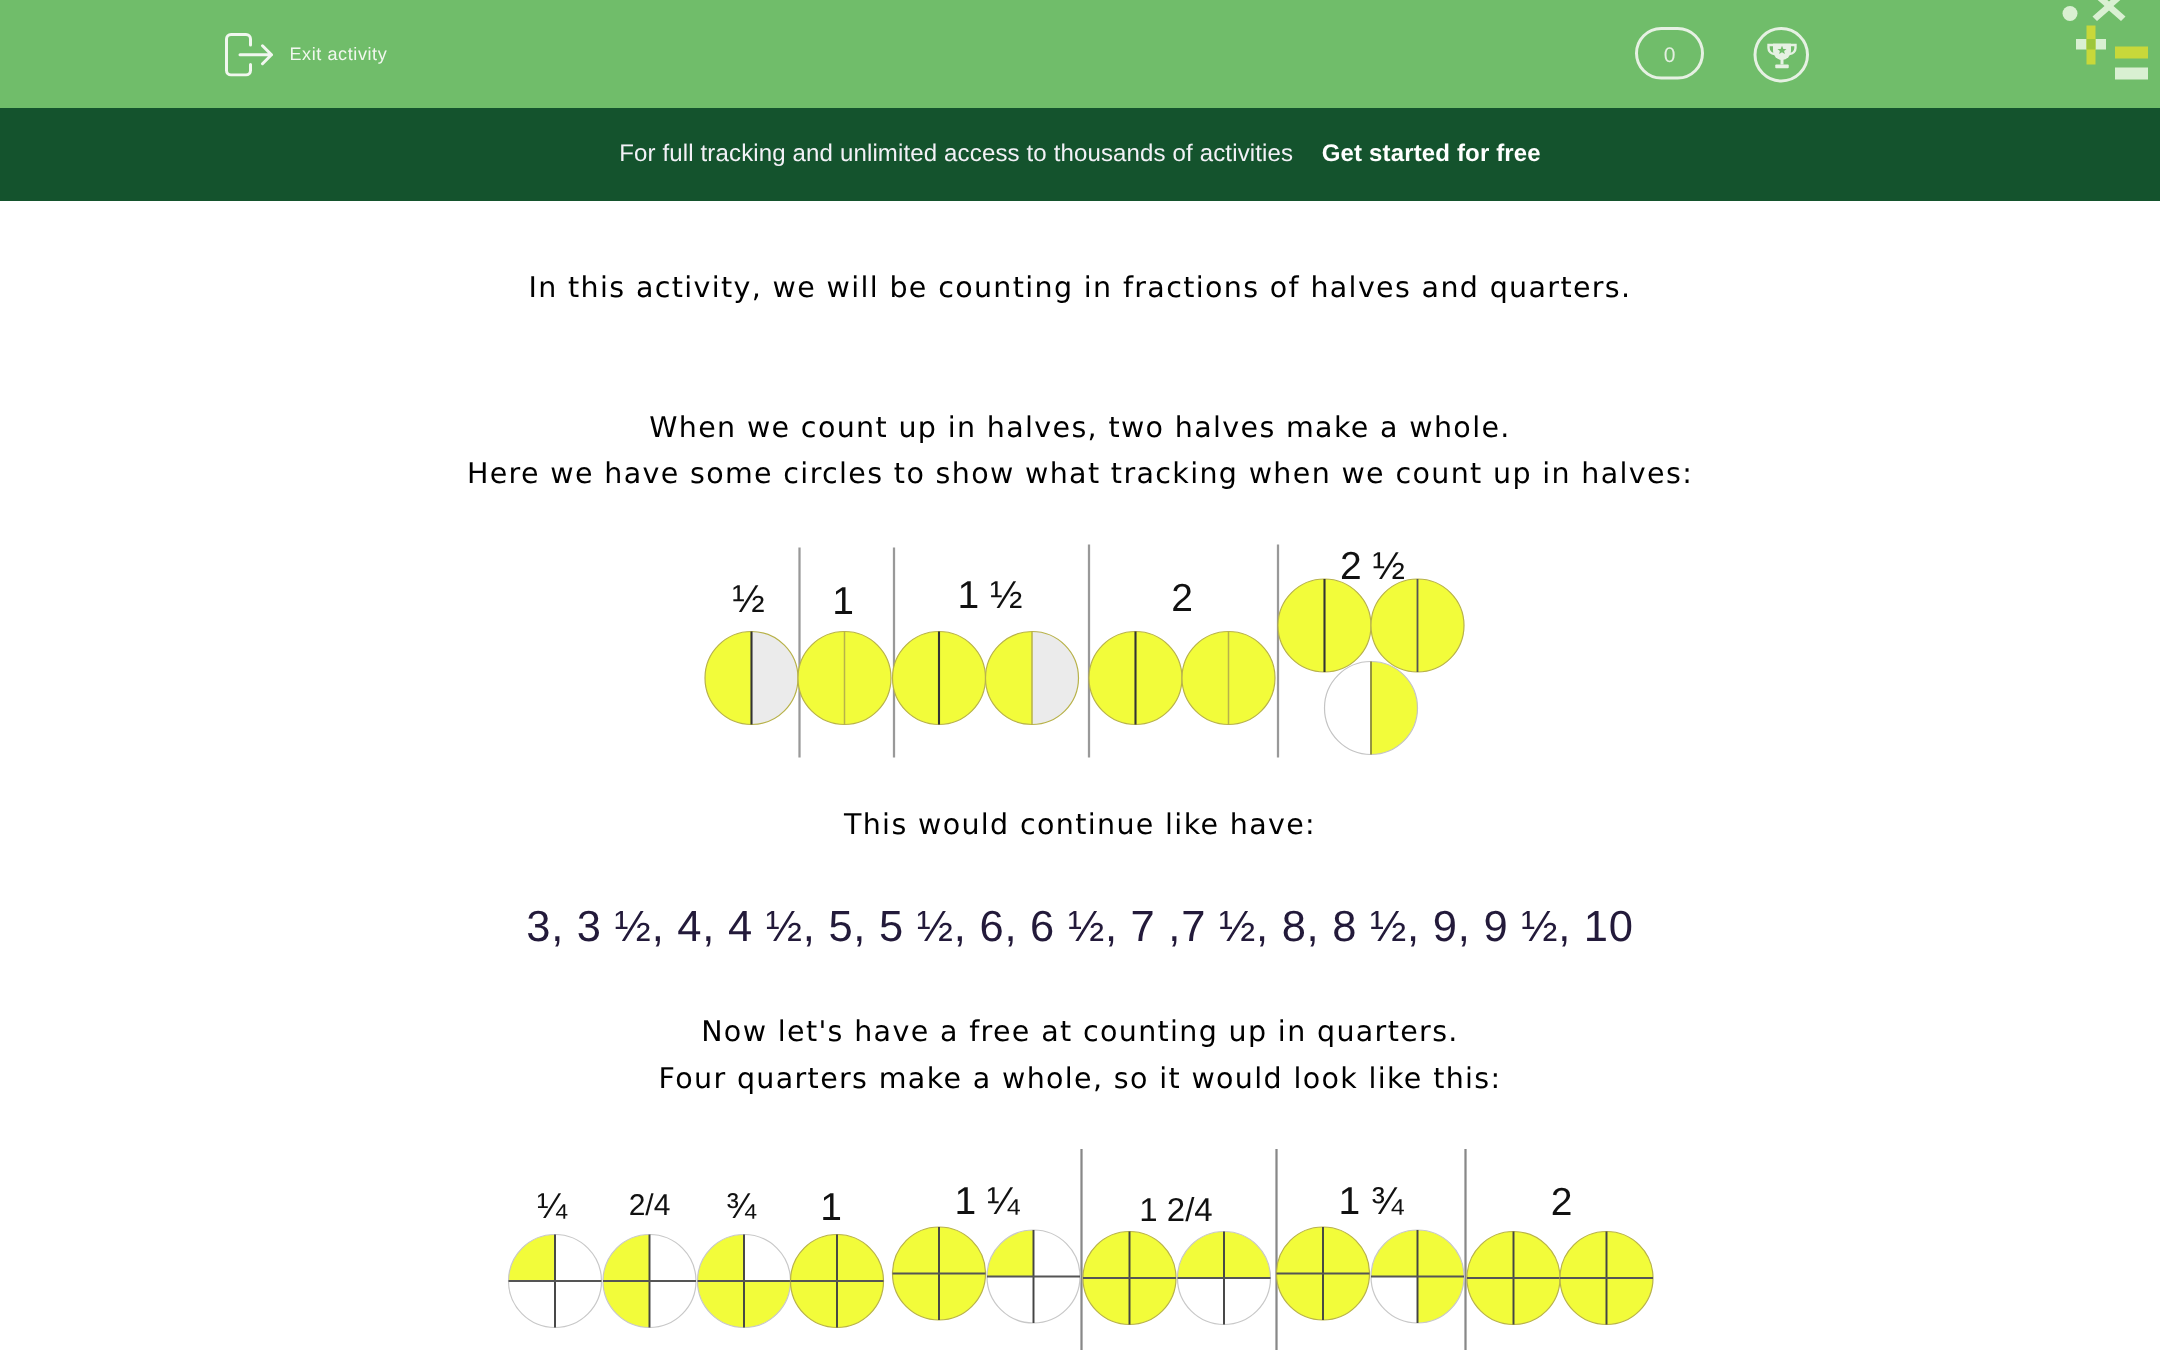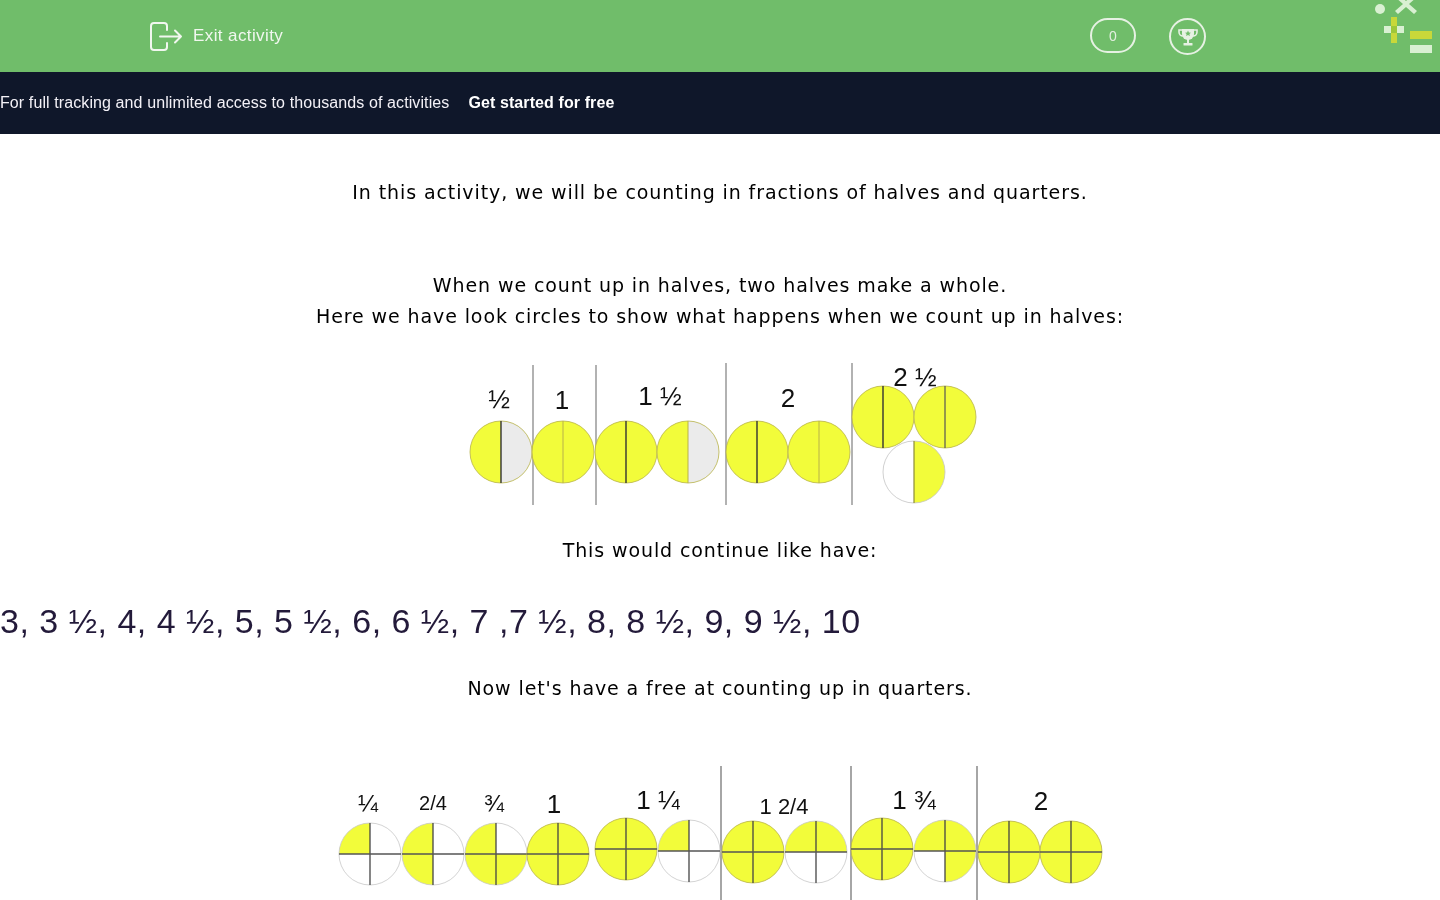--- a/index.html
+++ b/index.html
@@ -2,31 +2,31 @@
 <html><head>
   <meta charset="utf-8">
   <style>
     * { box-sizing: border-box; margin: 0; padding: 0; }
     html, body { width: 1440px; height: 900px; overflow: hidden; background: #ffffff; }
     body { font-family: "DejaVu Sans", "Liberation Sans", sans-serif; color: #231a3a; position: relative; }
 
     .topbar { position: absolute; left: 0; top: 0; width: 1440px; height: 72px; background: #70bd6a; }
     .exit-btn { position: absolute; left: 150px; top: 20px; height: 32px; display: flex; align-items: center; gap: 10px; cursor: pointer; }
     .exit-btn svg { width: 33px; height: 29px; }
-    .exit-label { color: #f1f7ef; font-size: 17px; letter-spacing: 0.4px; font-family: "Liberation Sans", sans-serif; }
+    .exit-label { color: #f1f7ef; font-size: 12px; letter-spacing: 0.4px; font-family: "Liberation Sans", sans-serif; }
     .title { position: absolute; left: 0; width: 1344px; top: 22px; text-align: center; color: #f7fbf5; font-size: 20px; letter-spacing: 0.5px; font-family: "Liberation Sans", sans-serif; }
     .score-pill { position: absolute; left: 1090px; top: 18px; width: 46px; height: 35px; border: 2px solid #e6f1e3; border-radius: 18px; color: #e3efe0; font-size: 14px; display: flex; align-items: center; justify-content: center; font-family: "Liberation Sans", sans-serif; }
     .trophy-btn { position: absolute; left: 1169px; top: 18px; width: 37px; height: 37px; border: 2px solid #e6f1e3; border-radius: 50%; display: flex; align-items: center; justify-content: center; cursor: pointer; }
     .logo { position: absolute; left: 1368px; top: 0; width: 72px; height: 60px; }
 
-    .banner { position: absolute; left: 0; top: 72px; width: 1440px; height: 62px; background: #0f172a; display: flex; align-items: center; font-size: 16px; color: #f3f1f7; font-family: "Liberation Sans", sans-serif; letter-spacing: 0.1px; }
+    .banner { position: absolute; left: 0; top: 72px; width: 1440px; height: 62px; background: #14532d; display: flex; align-items: center; justify-content: center; font-size: 16px; color: #f3f1f7; font-family: "Liberation Sans", sans-serif; letter-spacing: 0.1px; }
     .banner .cta { font-weight: bold; margin-left: 19px; cursor: pointer; color: #ffffff; }
     .para { position: absolute; left: 0; width: 1440px; text-align: center; font-size: 19px; line-height: 31px; letter-spacing: 0.9px; color: #000000; font-family: "DejaVu Sans", sans-serif; }
     .para span { display: block; }
-    .sequence { position: absolute; left: 0; width: 1440px; text-align: left; font-size: 34px; letter-spacing: 0.5px; color: #231a3a; font-family: "Liberation Sans", sans-serif; }
+    .sequence { position: absolute; left: 0; width: 1440px; text-align: center; font-size: 29px; letter-spacing: 0.5px; color: #231a3a; font-family: "Liberation Sans", sans-serif; }
 
     .figure { position: absolute; }
     .fig-label { font-family: "Liberation Sans", sans-serif; fill: #111; }
   </style>
 </head>
 <body>
 
 <div class="topbar">
   <div class="exit-btn">
     <svg viewBox="0 0 33 29">
@@ -64,21 +64,21 @@
   <span>For full tracking and unlimited access to thousands of activities</span>
   <span class="cta">Get started for free</span>
 </div>
 
 <div class="para" style="top:177px;">
   <span>In this activity, we will be counting in fractions of halves and quarters.</span>
 </div>
 
 <div class="para" style="top:270px;">
   <span>When we count up in halves, two halves make a whole.</span>
-  <span>Here we have look circles to show what happens when we count up in halves:</span>
+  <span>Here we have some circles to show what tracking when we count up in halves:</span>
 </div>
 
 <svg class="figure" style="left:460px; top:355px;" width="530" height="155" viewBox="0 0 530 155">
   <defs>
     <g id="hc">
         <circle r="31" fill="none" stroke="#b8b24a" stroke-width="0.8"></circle>
       </g>
   </defs>
 
   <line x1="73" y1="10" x2="73" y2="150" stroke="#999" stroke-width="1.5"></line>
@@ -140,20 +140,21 @@
 </svg>
 
 <div class="para" style="top:535px;">
   <span>This would continue like have:</span>
 </div>
 
 <div class="sequence" style="top:602px;">3, 3 ½, 4, 4 ½, 5, 5 ½, 6, 6 ½, 7 ,7 ½, 8, 8 ½, 9, 9 ½, 10</div>
 
 <div class="para" style="top:673px;">
   <span>Now let's have a free at counting up in quarters.</span>
+  <span>Four quarters make a whole, so it would look like this:</span>
 </div>
 
 <svg class="figure" style="left:330px; top:760px;" width="790" height="140" viewBox="0 0 790 140">
 
   <line x1="391" y1="6" x2="391" y2="140" stroke="#888" stroke-width="1.5"></line>
   <line x1="521" y1="6" x2="521" y2="140" stroke="#888" stroke-width="1.5"></line>
   <line x1="647" y1="6" x2="647" y2="140" stroke="#888" stroke-width="1.5"></line>
 
   <text class="fig-label" x="38" y="52" font-size="24" text-anchor="middle">¼</text>
   <text class="fig-label" x="103" y="50" font-size="20" text-anchor="middle">2/4</text>

